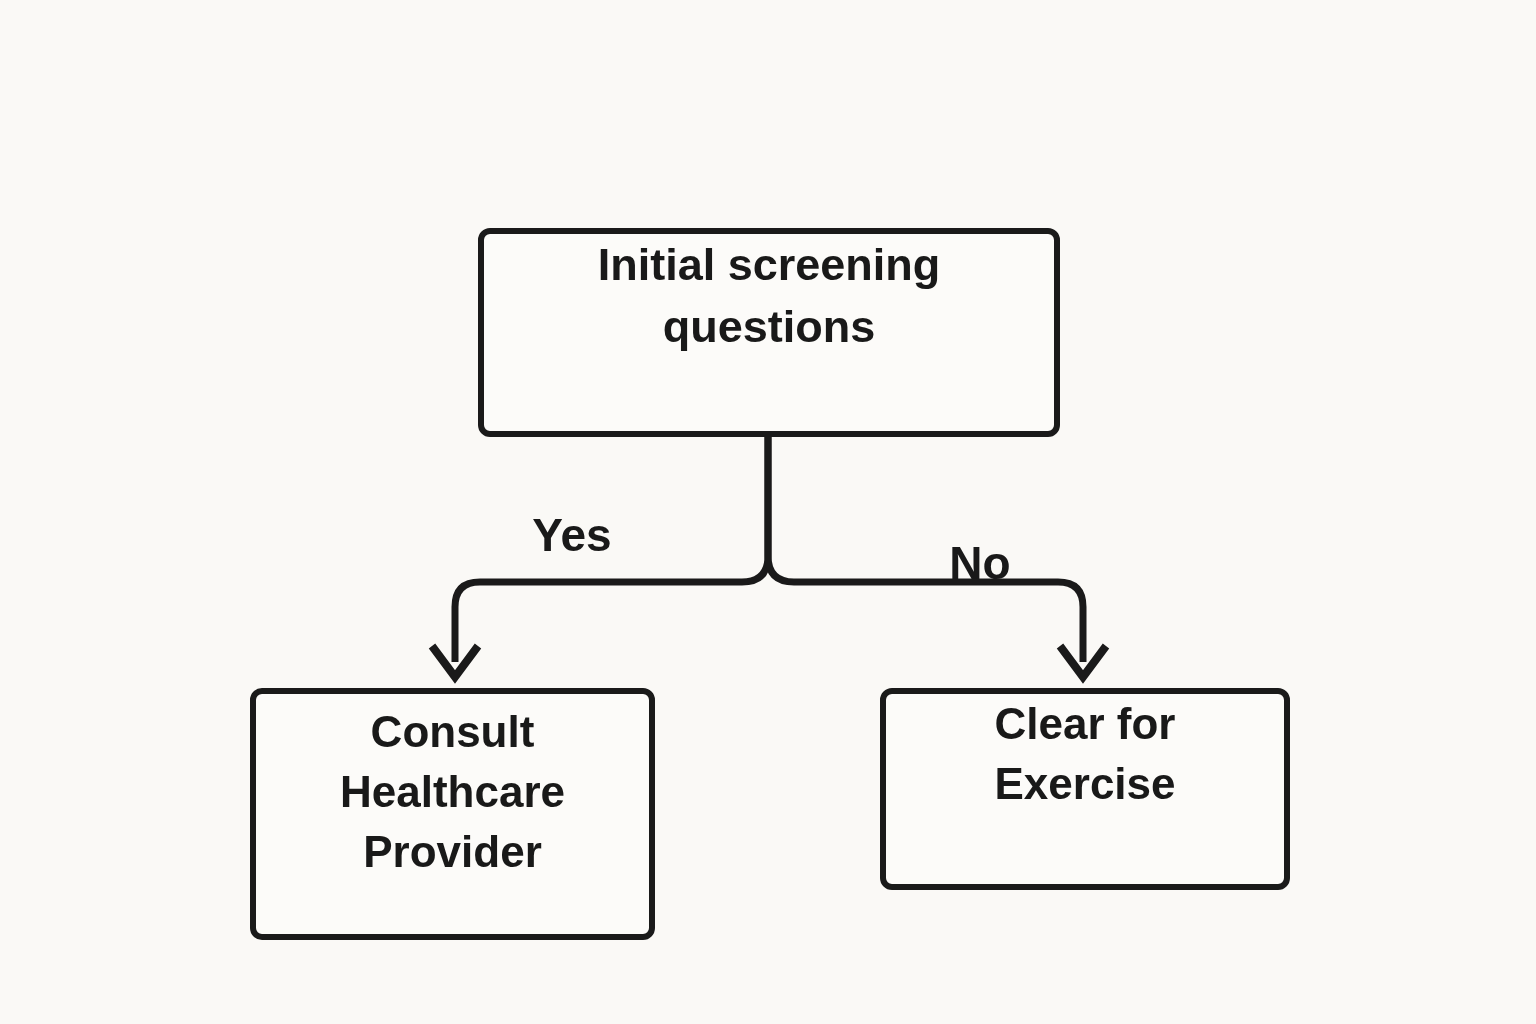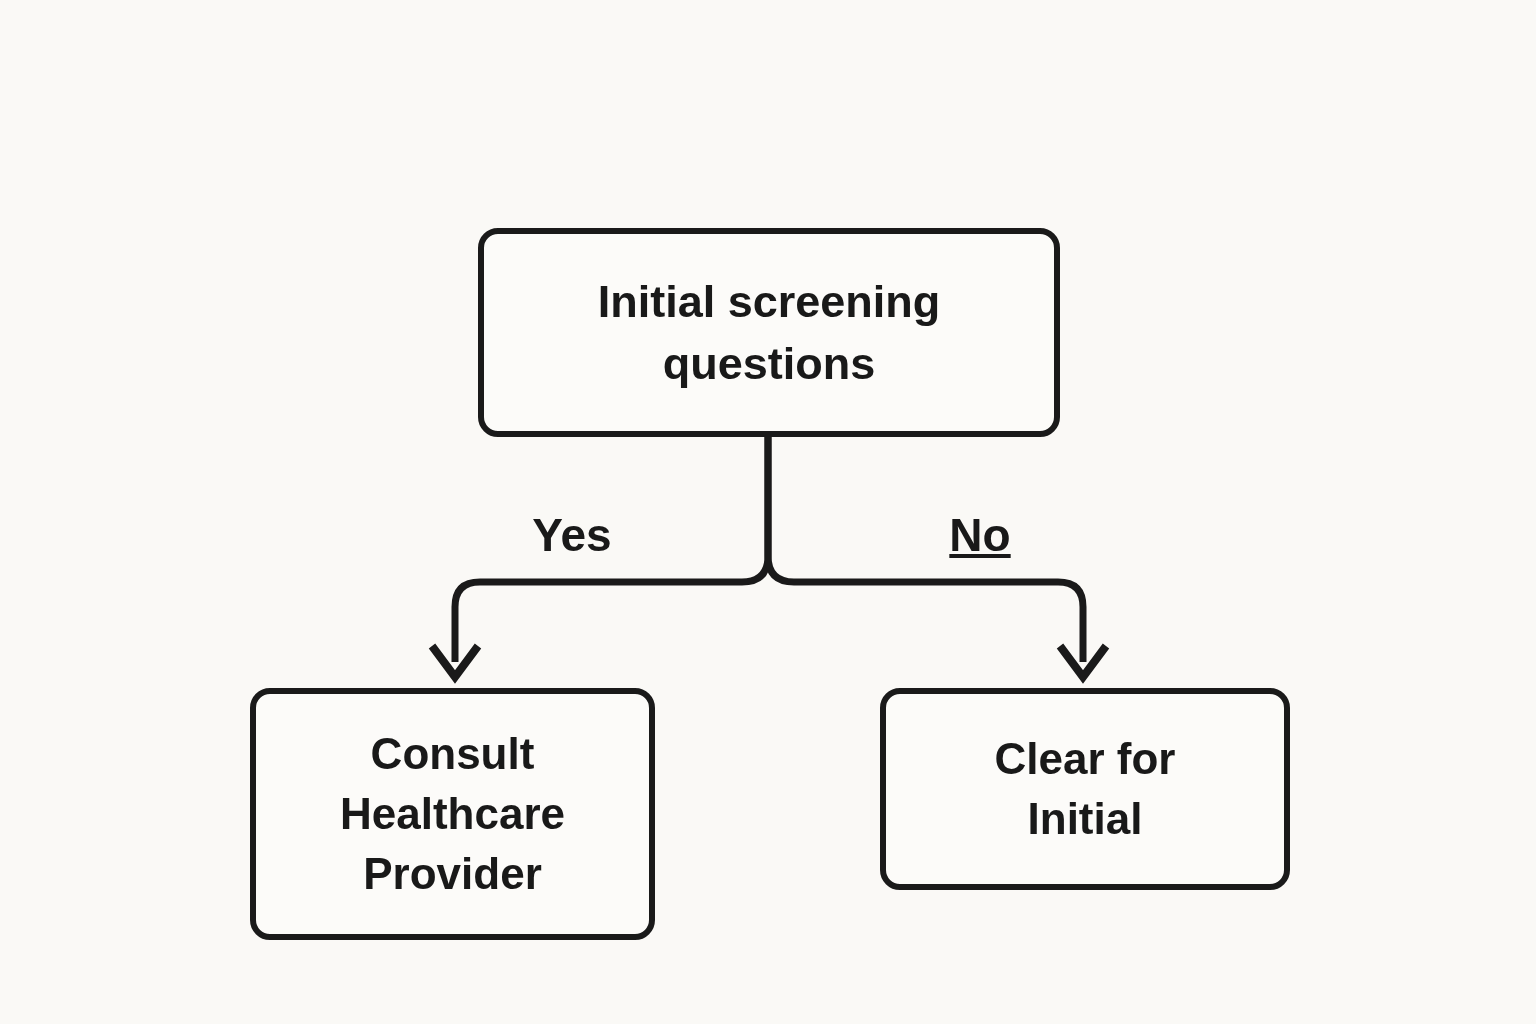--- a/index.html
+++ b/index.html
@@ -48,26 +48,26 @@
     stroke-linejoin: round;
   }
   .edges-svg path.arrowhead {
     stroke-width: 8;
     stroke-linejoin: miter;
     stroke-linecap: butt;
   }
   .node {
     position: absolute;
     display: flex;
-    align-items: center;
+    align-items: flex-start;
     justify-content: center;
     text-align: center;
     background: var(--node-fill);
     border: 6px solid var(--stroke);
-    border-radius: 20px;
+    border-radius: 12px;
     font-weight: 600;
     color: var(--text);
   }
   .node-initial {
     left: 478px;
     top: 228px;
     width: 582px;
     height: 209px;
     font-size: 45px;
     line-height: 62px;
@@ -92,21 +92,21 @@
     padding: 0 55px;
   }
   .edge-label {
     position: absolute;
     font-size: 46px;
     font-weight: 600;
     color: var(--text);
     transform: translateX(-50%);
   }
   .edge-label-yes { left: 572px; top: 508px; }
-  .edge-label-no  { left: 980px; top: 508px; text-decoration: underline; }
+  .edge-label-no  { left: 980px; top: 536px; }
 </style>
 </head>
 <body>
 
 <div class="canvas">
 
 
   <svg class="edges-svg" viewBox="0 0 1536 1024" aria-hidden="true">
 
     <path d="M768 437 L768 556 Q768 582 742 582 L480 582 Q455 582 455 607 L455 662"></path>
@@ -123,16 +123,16 @@
 
   <div class="node node-initial">
     <span>Initial screening questions</span>
   </div>
 
   <div class="node node-consult">
     <span>Consult Healthcare Provider</span>
   </div>
 
   <div class="node node-clear">
-    <span>Clear for Initial</span>
+    <span>Clear for Exercise</span>
   </div>
 
 </div>
 
 </body></html>

